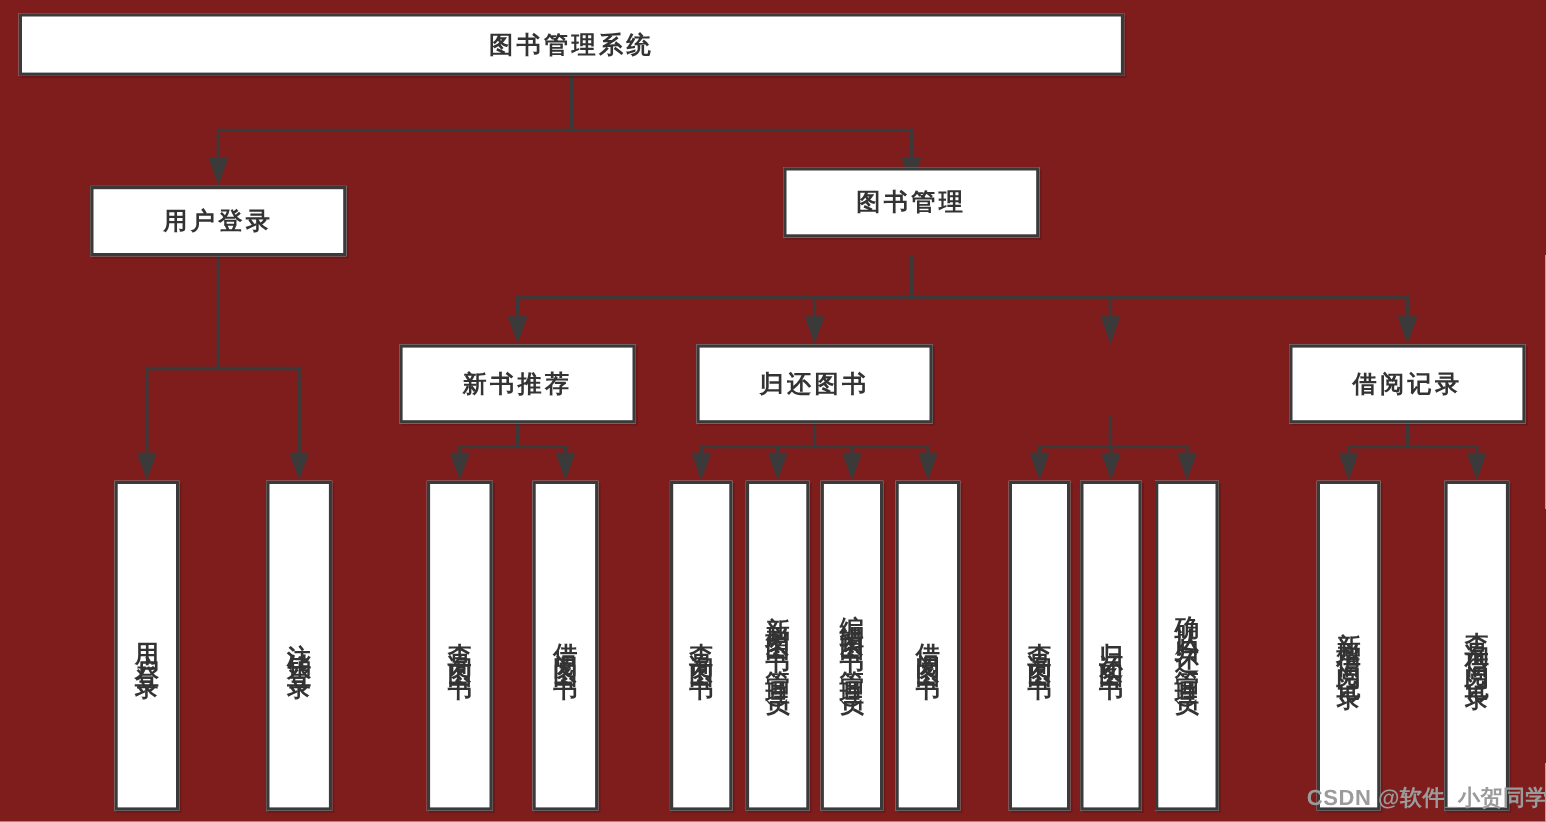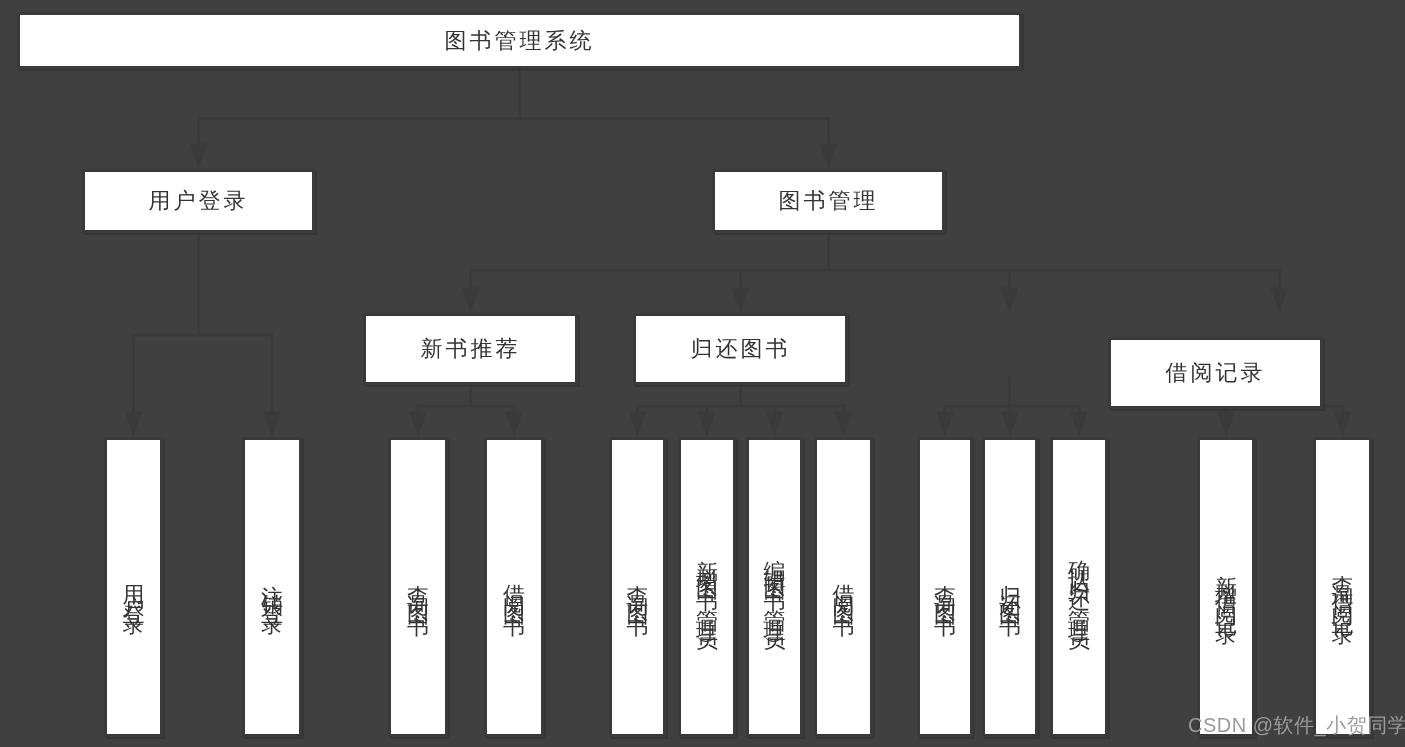--- a/index.html
+++ b/index.html
@@ -1,33 +1,34 @@
 <!DOCTYPE html>
 <html><head>
 <meta charset="utf-8">
 <style>
   html,body{margin:0;padding:0;background:#fff;}
   #canvas{
-    position:relative;width:1405px;height:747px;background:#404040;overflow:hidden;
+    position:relative;width:1405px;height:747px;background:#7f1d1d;overflow:hidden;
     font-family:"Liberation Sans","DejaVu Sans",sans-serif;
+    font-weight:bold;
   }
   #connectors{position:absolute;left:0;top:0;width:1405px;height:747px;z-index:1;}
   .box{
     position:absolute;background:#fff;border:3px solid #3a3a3a;box-sizing:border-box;
     display:flex;align-items:center;justify-content:center;z-index:2;
     box-shadow:2px 2px 0 rgba(0,0,0,0.15);
   }
   .hlabel{font-size:22px;letter-spacing:3px;color:#333;white-space:nowrap;}
   .vtext{
     writing-mode:vertical-rl;text-orientation:mixed;
     font-size:22px;letter-spacing:10px;color:#333;line-height:1;
   }
   .root{left:17px;top:12px;width:1005px;height:57px;}
   .lvl2a{left:82px;top:169px;width:233px;height:64px;}
-  .lvl2b{left:712px;top:169px;width:233px;height:64px;}
+  .lvl2b{left:712px;top:152px;width:233px;height:64px;}
   .lvl3{top:313px;height:72px;width:215px;}
   .leaf{top:437px;height:300px;}
   #watermark{
     position:absolute;left:1188px;top:712px;z-index:5;
     font-size:20px;color:#9b9b9b;letter-spacing:0.5px;white-space:nowrap;
   }
 </style>
 </head>
 <body>
 
@@ -89,21 +90,21 @@
   <div class="box lvl2b">
     <span class="hlabel">图书管理</span>
   </div>
 
   <div class="box lvl3" style="left:363px;">
     <span class="hlabel">新书推荐</span>
   </div>
   <div class="box lvl3" style="left:633px;">
     <span class="hlabel">归还图书</span>
   </div>
-  <div class="box lvl3" style="left:1108px;margin-top:24px;">
+  <div class="box lvl3" style="left:1172px;">
     <span class="hlabel">借阅记录</span>
   </div>
 
   <div class="box leaf" style="left:104px;width:59px;">
     <span class="vtext">用户登录</span>
   </div>
   <div class="box leaf" style="left:242px;width:60px;">
     <span class="vtext">注销登录</span>
   </div>
   <div class="box leaf" style="left:388px;width:60px;">

